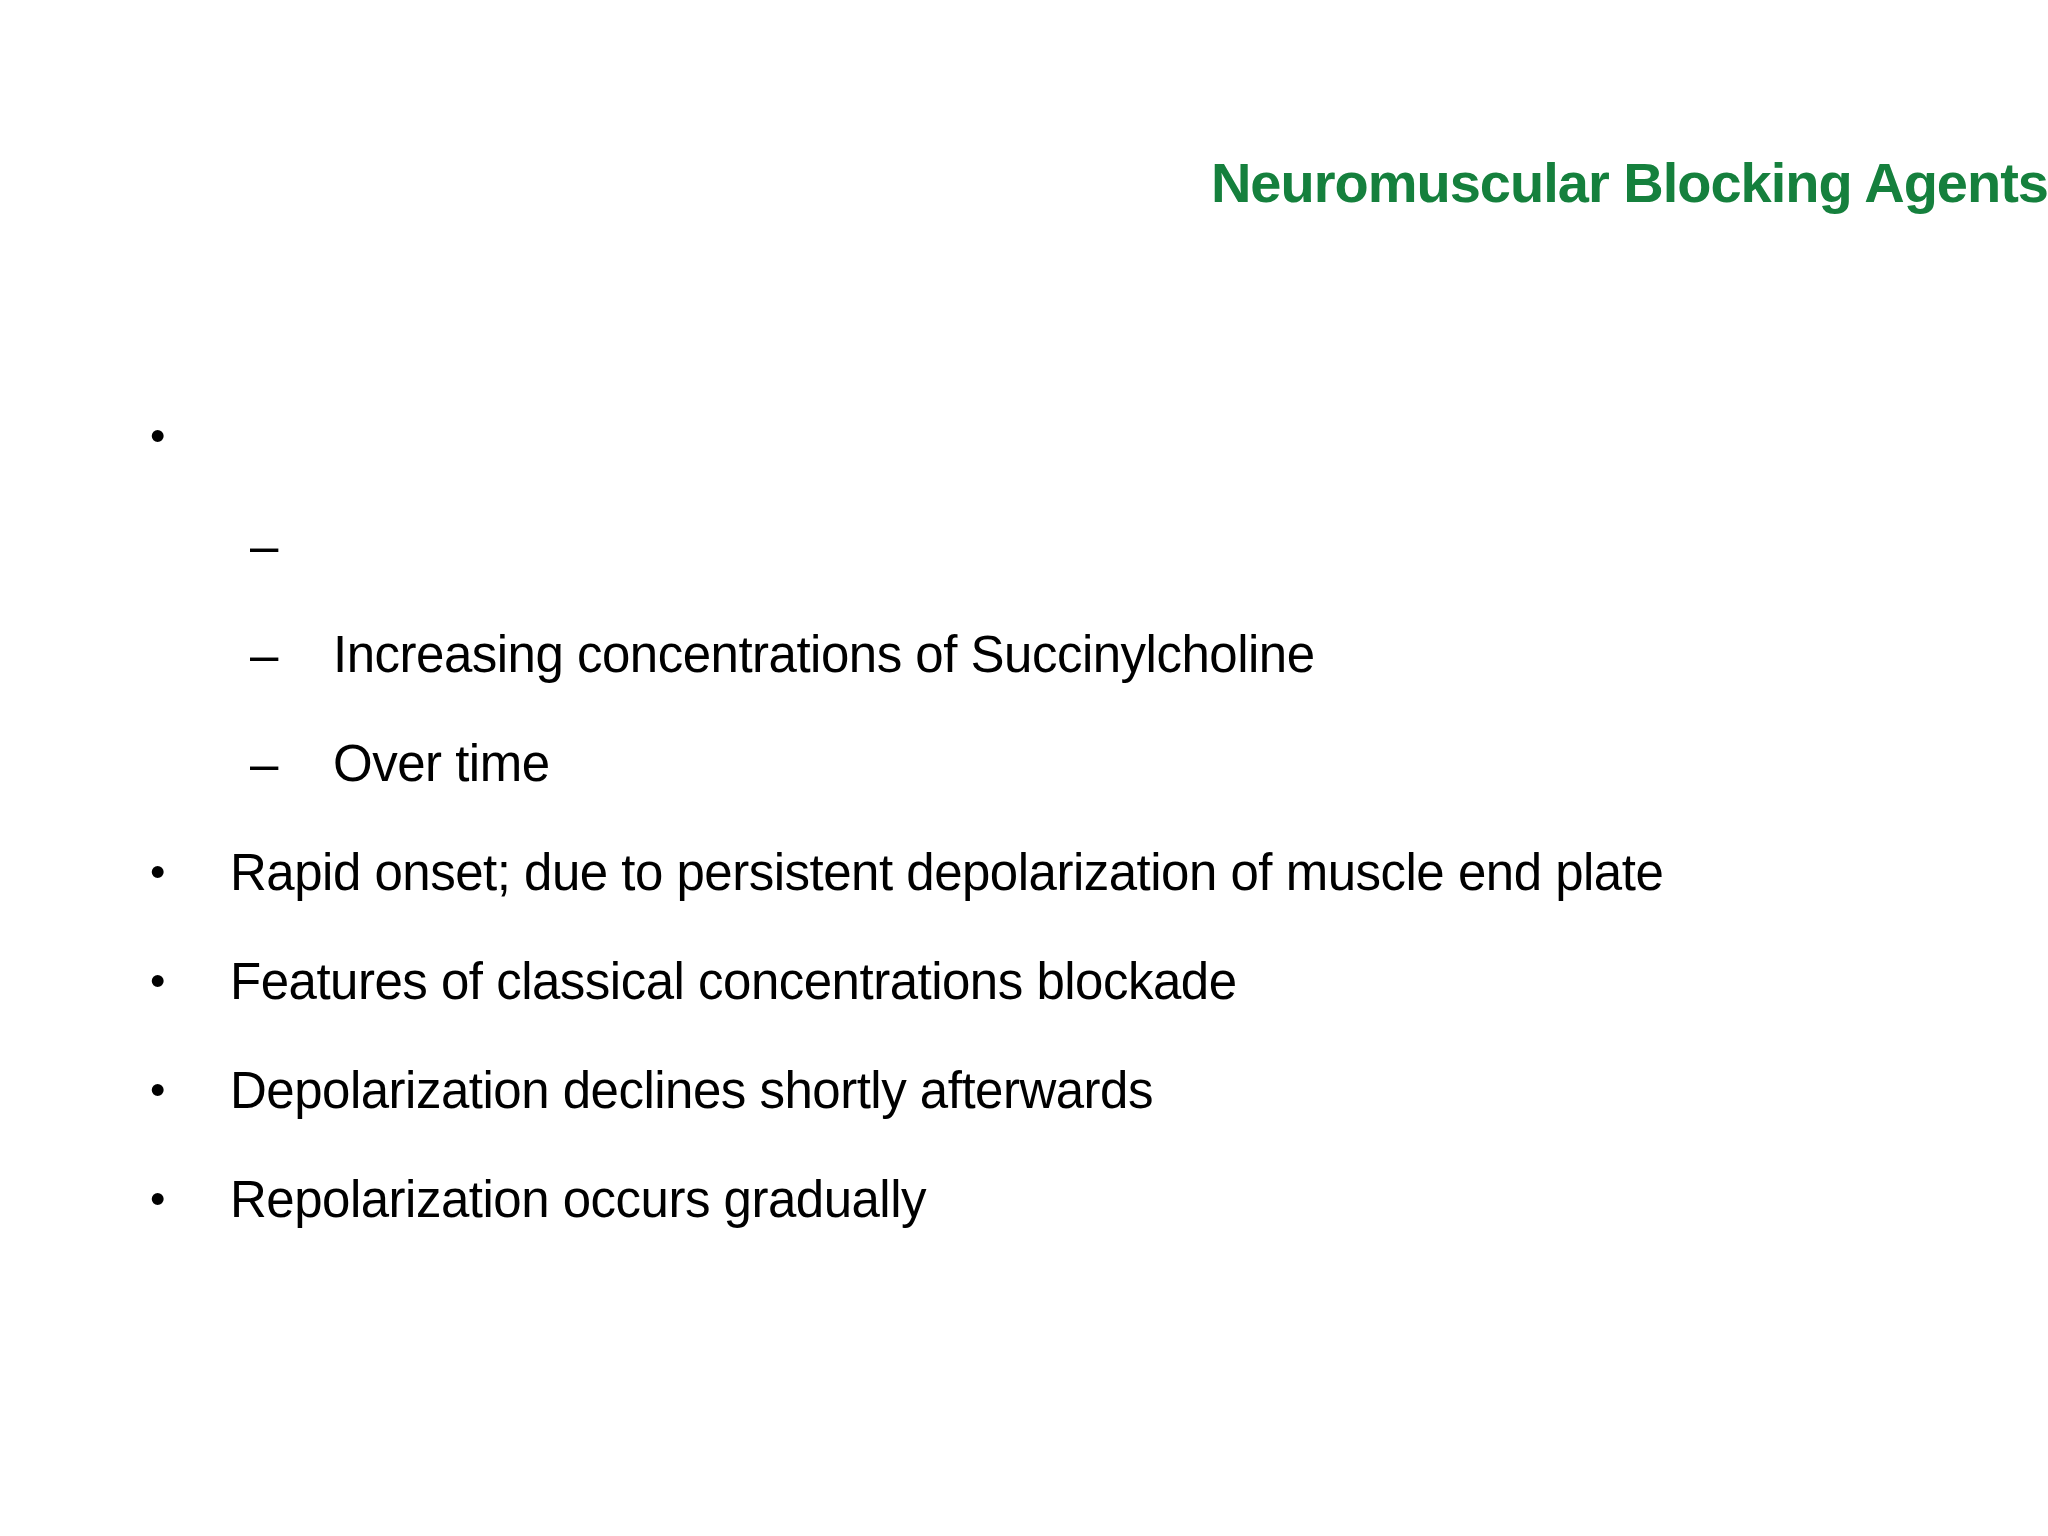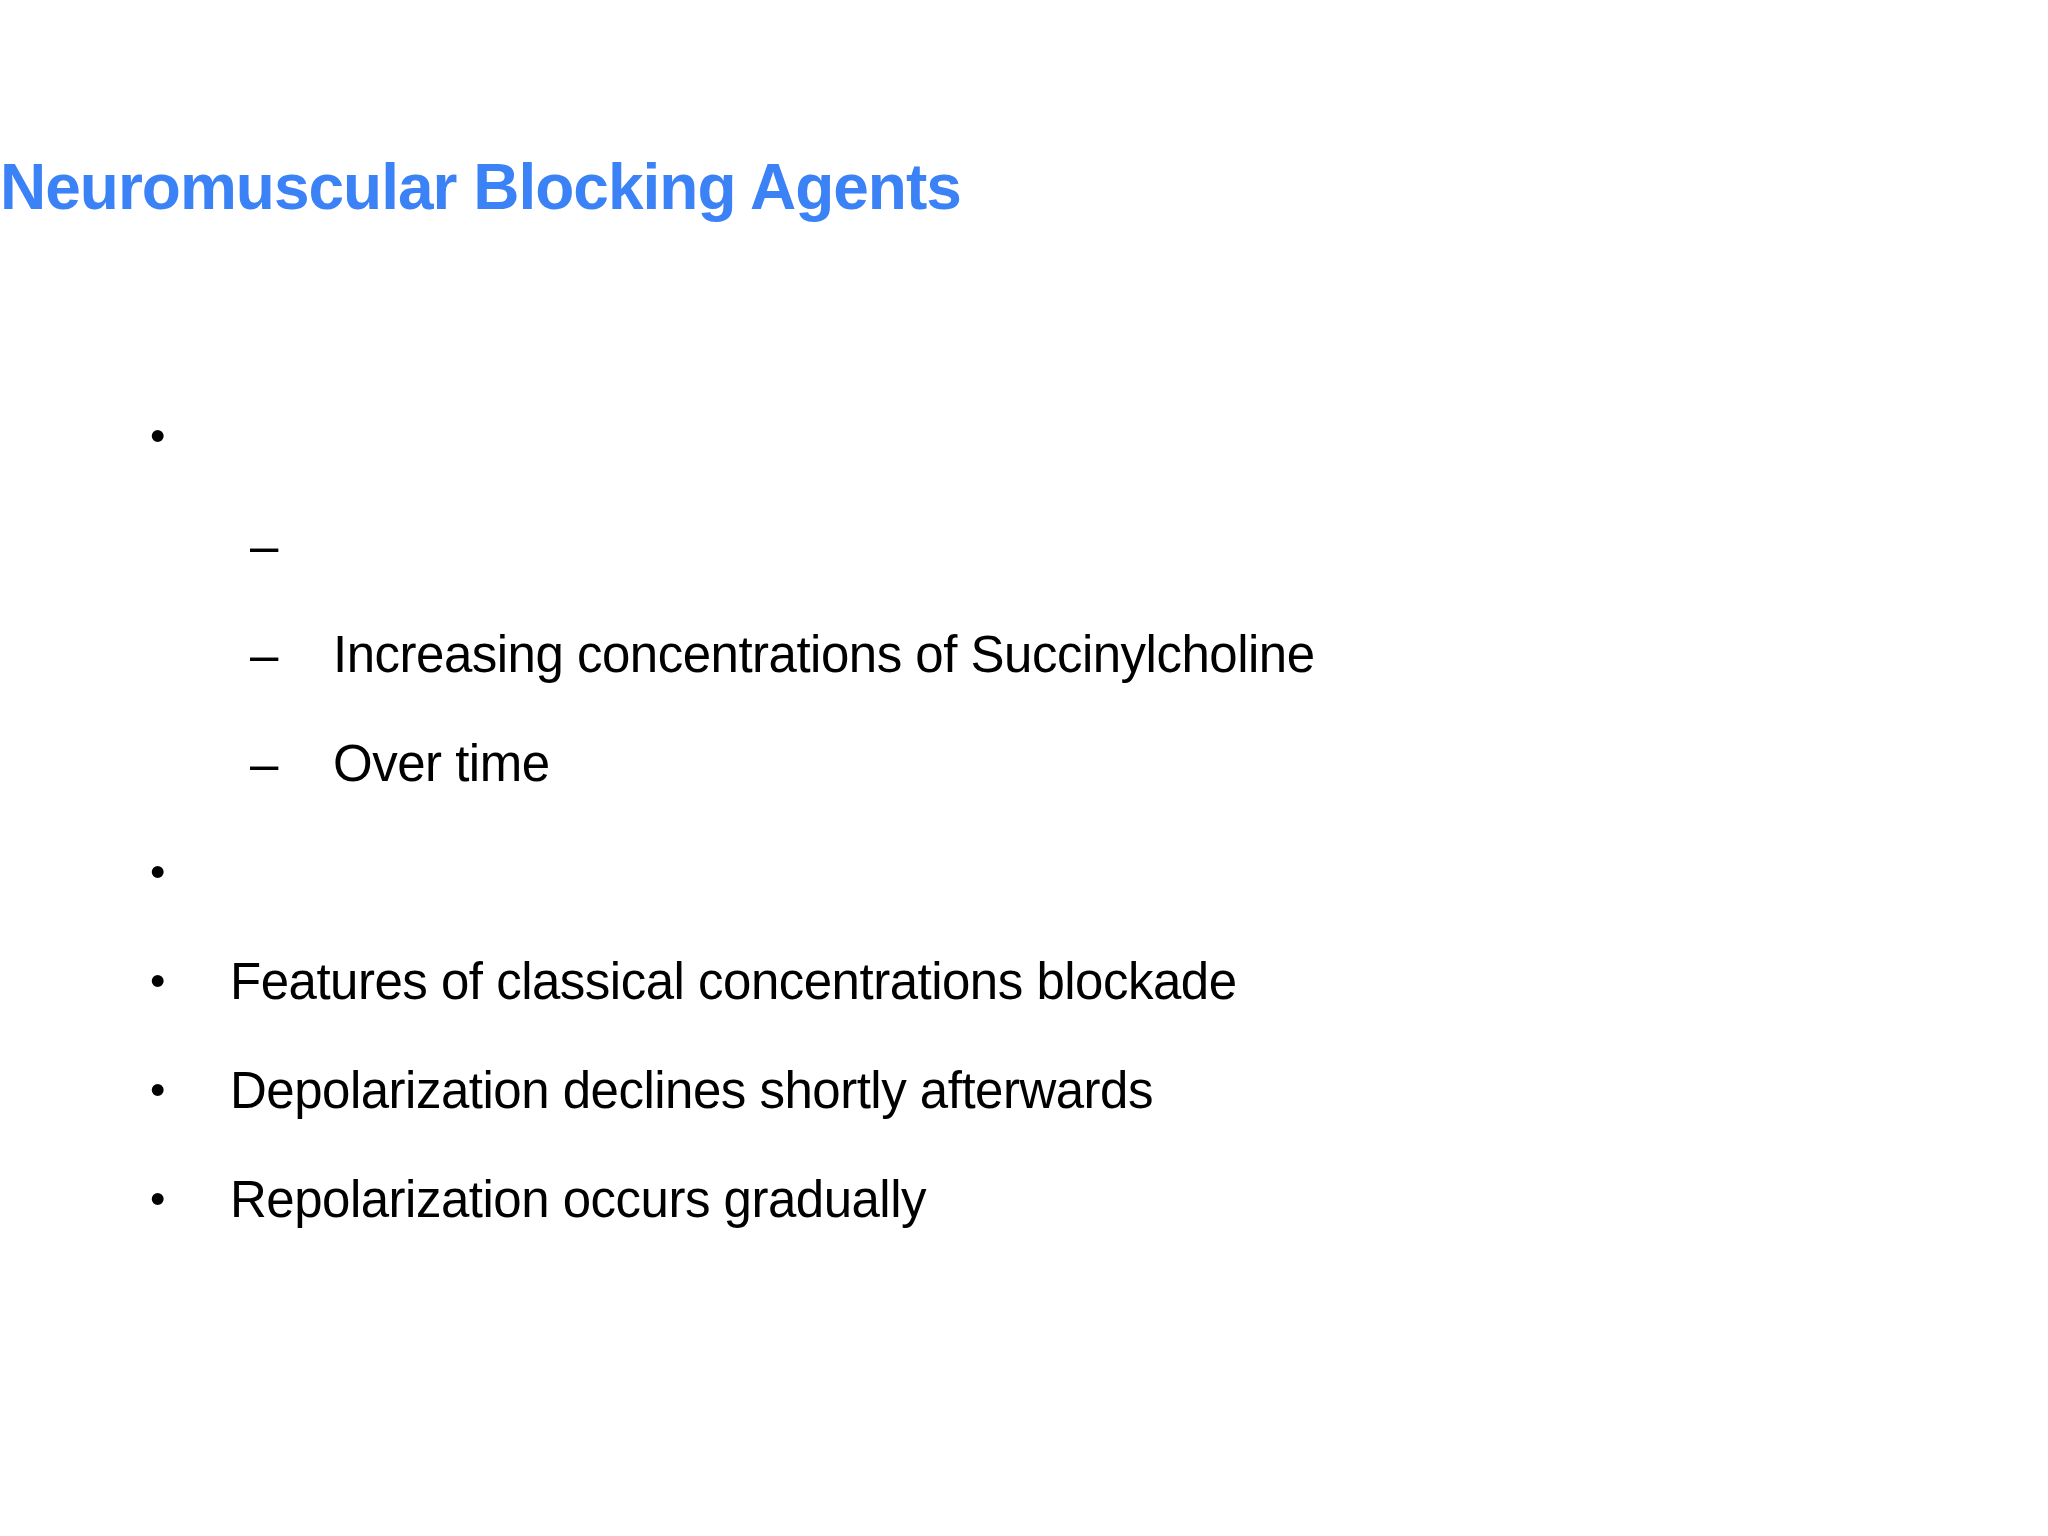--- a/index.html
+++ b/index.html
@@ -14,25 +14,25 @@
   .slide {
     position: absolute;
     inset: 0;
     background: #ffffff;
   }
   .slide-title {
     position: absolute;
     top: 150px;
     left: 0;
     width: 100%;
-    text-align: left;
-    font-size: 64px;
+    text-align: right;
+    font-size: 56px;
     font-weight: 700;
     letter-spacing: -1px;
-    color: #3b82f6;
+    color: #15803d;
   }
   .content {
     position: absolute;
     top: 381px;
     left: 0;
     right: 0;
   }
   .line {
     position: relative;
     height: 109px;
@@ -81,20 +81,21 @@
     </div>
 
     <div class="line dash">
       <span class="marker">–</span>
       <span class="text">Over time</span>
     </div>
 
 
     <div class="line bullet">
       <span class="marker">•</span>
+      <span class="text">Rapid onset; due to persistent depolarization of muscle end plate</span>
     </div>
 
     <div class="line bullet">
       <span class="marker">•</span>
       <span class="text">Features of classical concentrations blockade</span>
     </div>
 
     <div class="line bullet">
       <span class="marker">•</span>
       <span class="text">Depolarization declines shortly afterwards</span>

